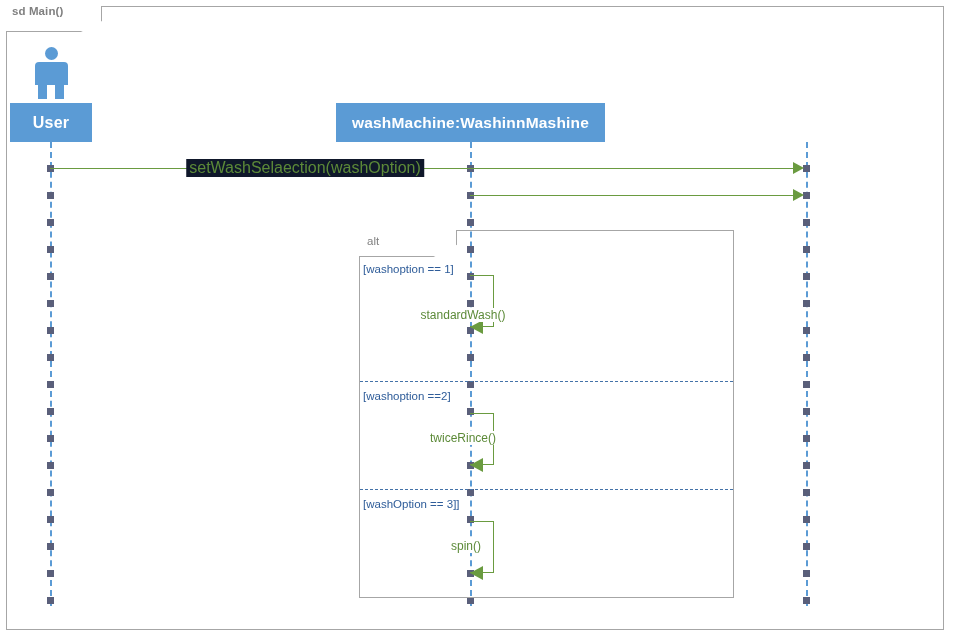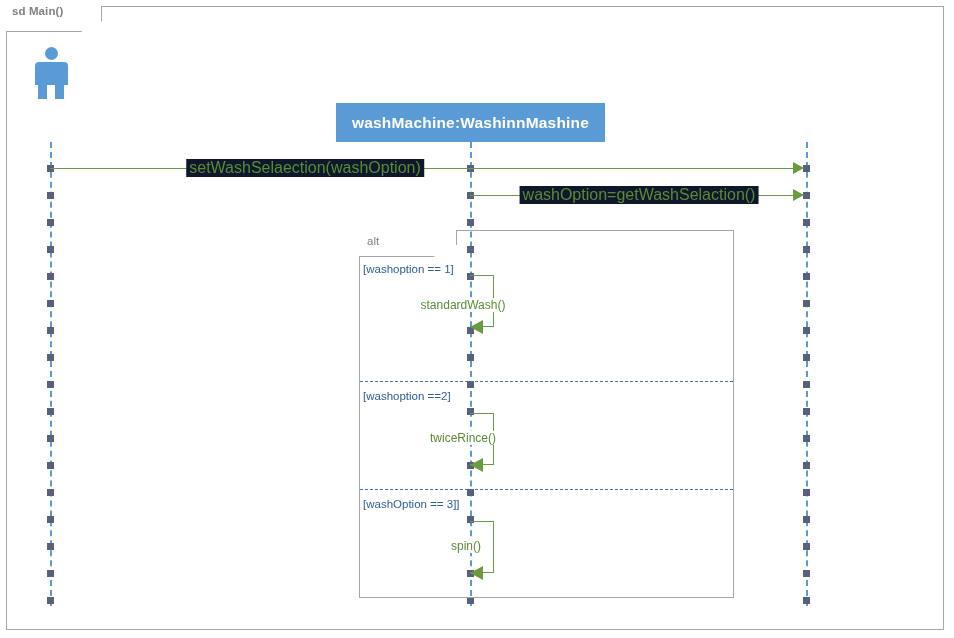--- a/index.html
+++ b/index.html
@@ -246,20 +246,21 @@
   <div class="sd-tab"></div>
   <div class="sd-tab-label">sd Main()</div>
 
   <div class="actor">
     <div class="actor-head"></div>
     <div class="actor-torso"></div>
     <div class="actor-leg-l"></div>
     <div class="actor-leg-r"></div>
   </div>
 
+  <div class="ll-head user">User</div>
   <div class="ll-head wm">washMachine:WashinnMashine</div>
 
   <div class="lifeline user"></div>
   <div class="lifeline wm"></div>
   <div class="lifeline wo"></div>
 
   <div id="occ-layer">
       <div class="occ" style="left: 50px; top: 168px;"></div>
       <div class="occ" style="left: 50px; top: 195px;"></div>
       <div class="occ" style="left: 50px; top: 222px;"></div>
@@ -312,30 +313,29 @@
       <div class="occ" style="left: 806px; top: 573px;"></div>
       <div class="occ" style="left: 806px; top: 600px;"></div>
     </div>
 
   <div class="msg-line" style="left:50px; top:168px; width:748px;"></div>
   <div class="arrow-right" style="left:793px; top:168px;"></div>
   <div class="msg-label" style="left:305px; top:168px;">setWashSelaection(washOption)</div>
 
   <div class="msg-line" style="left:470px; top:195px; width:328px;"></div>
   <div class="arrow-right" style="left:793px; top:195px;"></div>
-  <div class="msg-label" style="left:639px; top:195px;">washOption=getWashSelaction()</div>
 
   <div class="alt-frame"></div>
   <div class="alt-tab"></div>
   <div class="alt-tab-label">alt</div>
 
   <div class="guard" style="left:363px; top:263px;">[washoption == 1]</div>
   <div class="self-call" style="left:470px; top:275px; width:24px; height:52px;"></div>
   <div class="arrow-left" style="left:470px; top:327px;"></div>
-  <div class="self-label" style="left:463px; top:305px;">standardWash()</div>
+  <div class="self-label" style="left:463px; top:315px;">standardWash()</div>
 
   <div class="alt-divider" style="top:381px;"></div>
 
   <div class="guard" style="left:363px; top:390px;">[washoption ==2]</div>
   <div class="self-call" style="left:470px; top:413px; width:24px; height:52px;"></div>
   <div class="arrow-left" style="left:470px; top:465px;"></div>
   <div class="self-label" style="left:463px; top:438px;text-align:center;">twiceRince()</div>
 
   <div class="alt-divider" style="top:489px;"></div>
 

